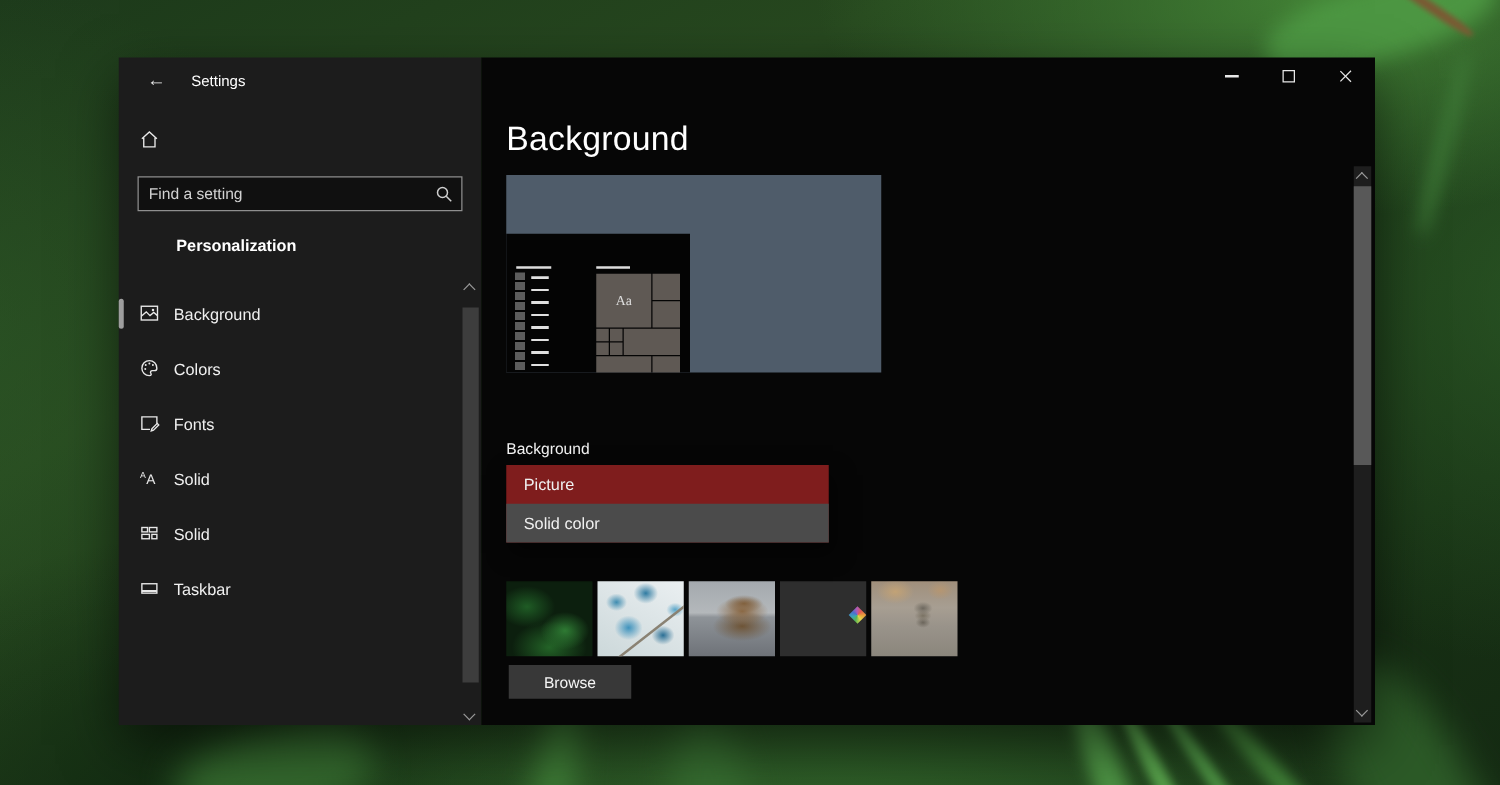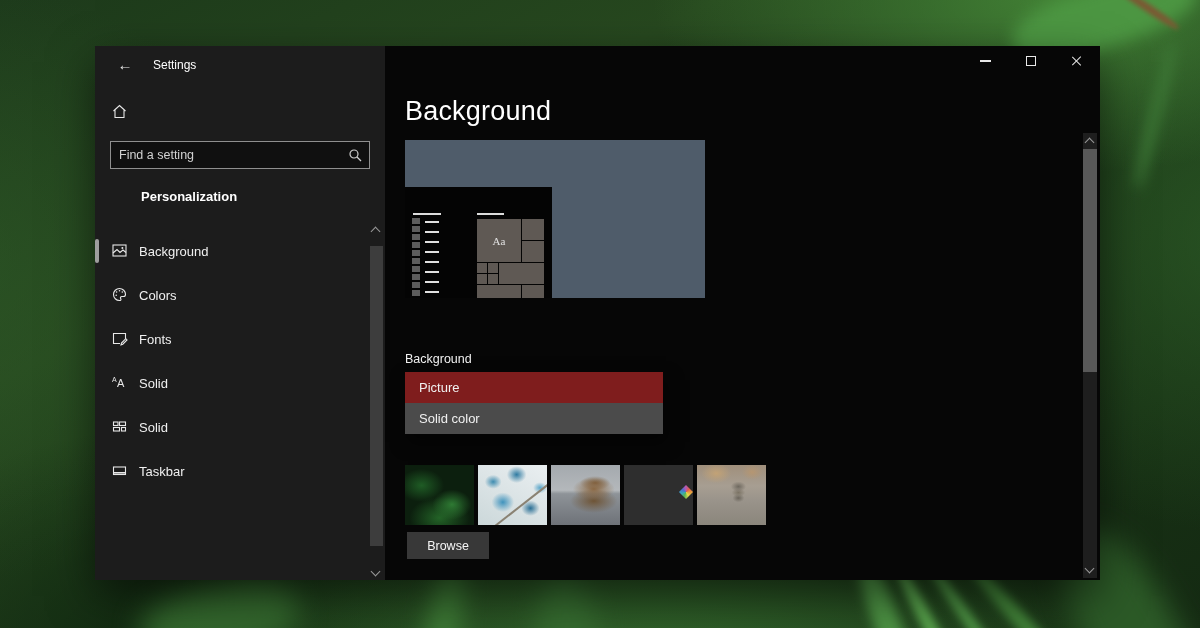--- a/index.html
+++ b/index.html
@@ -138,21 +138,21 @@
       transform:rotate(45deg);
       background:conic-gradient(#e45b4f, #e8a33d, #e3d94e, #58b552, #3aa7b5, #4a6fd0, #b05ab8, #e45b4f); }
   .th-stones { background:
       radial-gradient(20px 13px at 28% 14%, #c2a276, rgba(0,0,0,0) 75%),
       radial-gradient(14px 10px at 80% 12%, #b59672, rgba(0,0,0,0) 75%),
       radial-gradient(9px 6px at 60% 36%, #6e685e, rgba(0,0,0,0) 85%),
       radial-gradient(8px 5px at 60% 46%, #7a7263, rgba(0,0,0,0) 85%),
       radial-gradient(7px 5px at 60% 55%, #6b655b, rgba(0,0,0,0) 85%),
       linear-gradient(180deg, #a08f7b 0%, #a79e92 35%, #99938a 60%, #8b867c 100%); }
 
-  .browse-btn { position:absolute; left:22px; top:486px; width:82px; height:27px; background:#383838;
+  .browse-btn { position:absolute; left:22px; top:486px; width:98px; height:27px; background:#383838;
     color:#f5f5f5; font-size:12.5px; display:flex; align-items:center; justify-content:center;
     border:none; cursor:default; font-family:"Liberation Sans",sans-serif; }
 
   
   .main-scroll { position:absolute; left:698px; top:87px; width:14px; height:445px; background:#1e1e1e; }
   .main-scroll .thumb { position:absolute; left:0; top:16px; width:14px; height:223px; background:#585858; }
   .main-scroll .arr-up   { position:absolute; left:3px; top:6px; }
   .main-scroll .arr-down { position:absolute; left:3px; top:432px; }
 
   svg.ic { display:block; }

